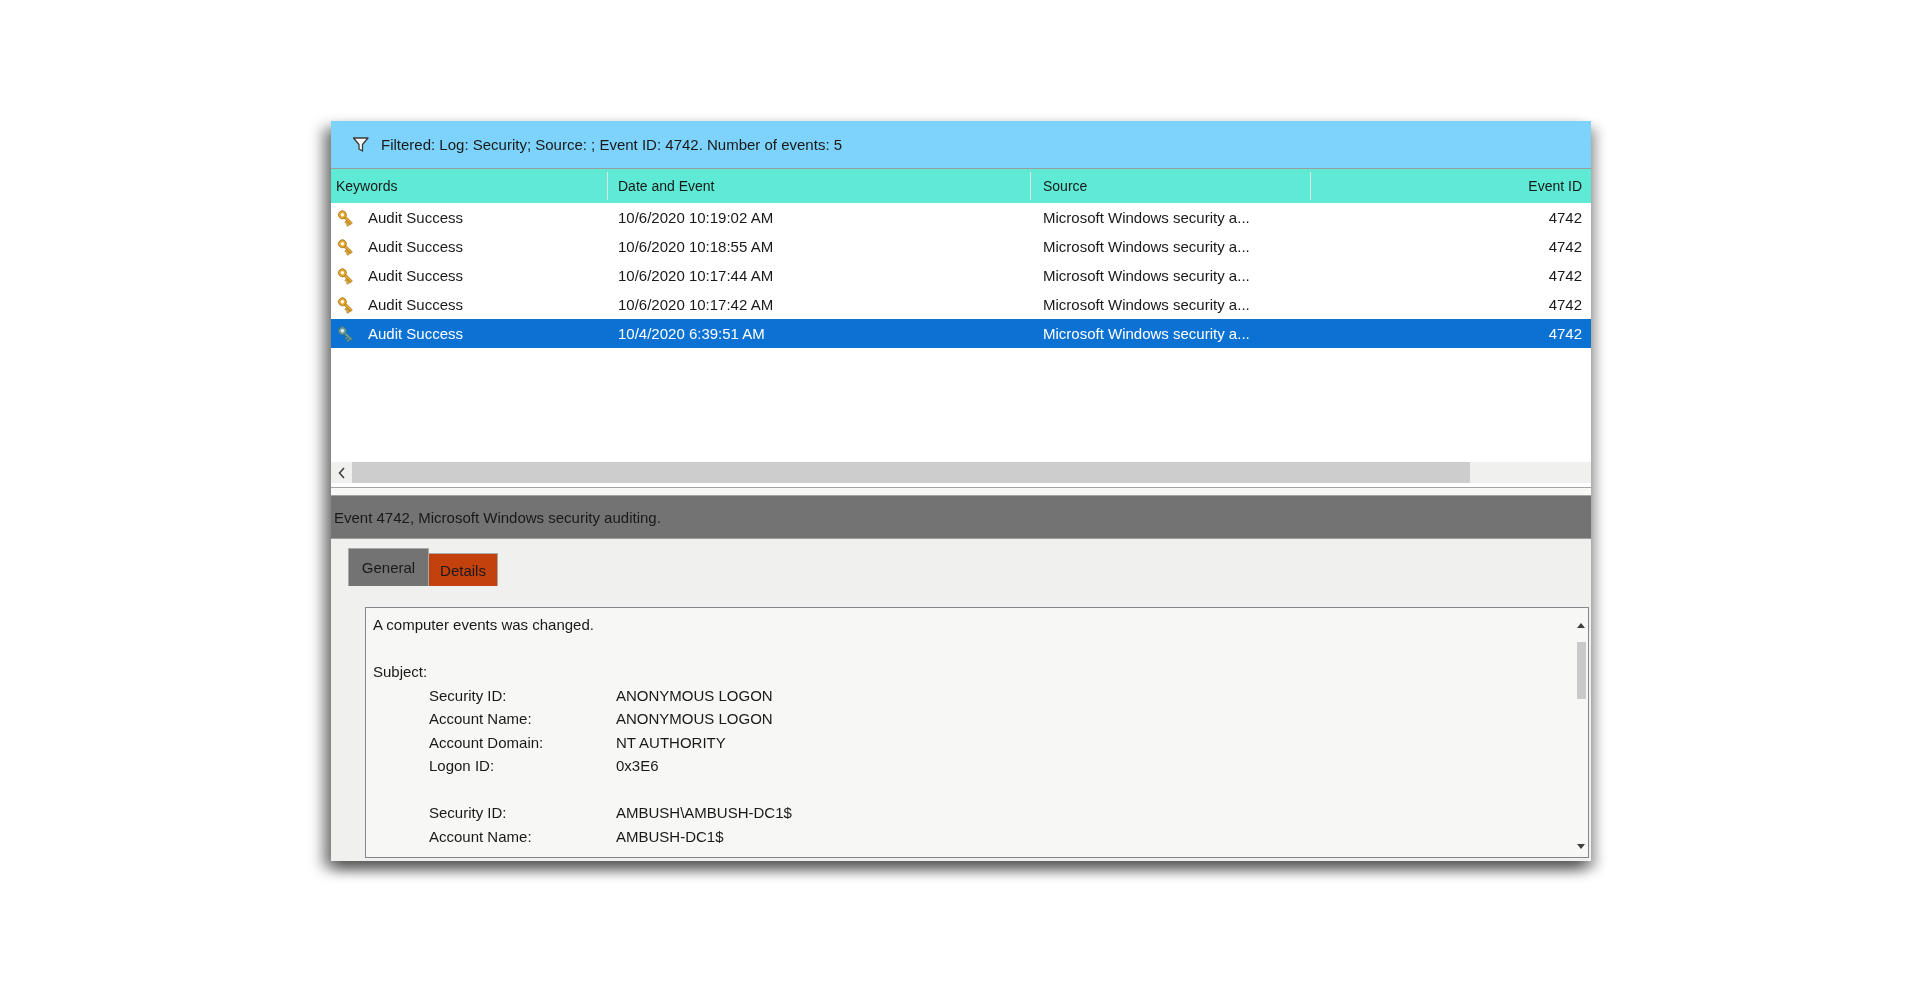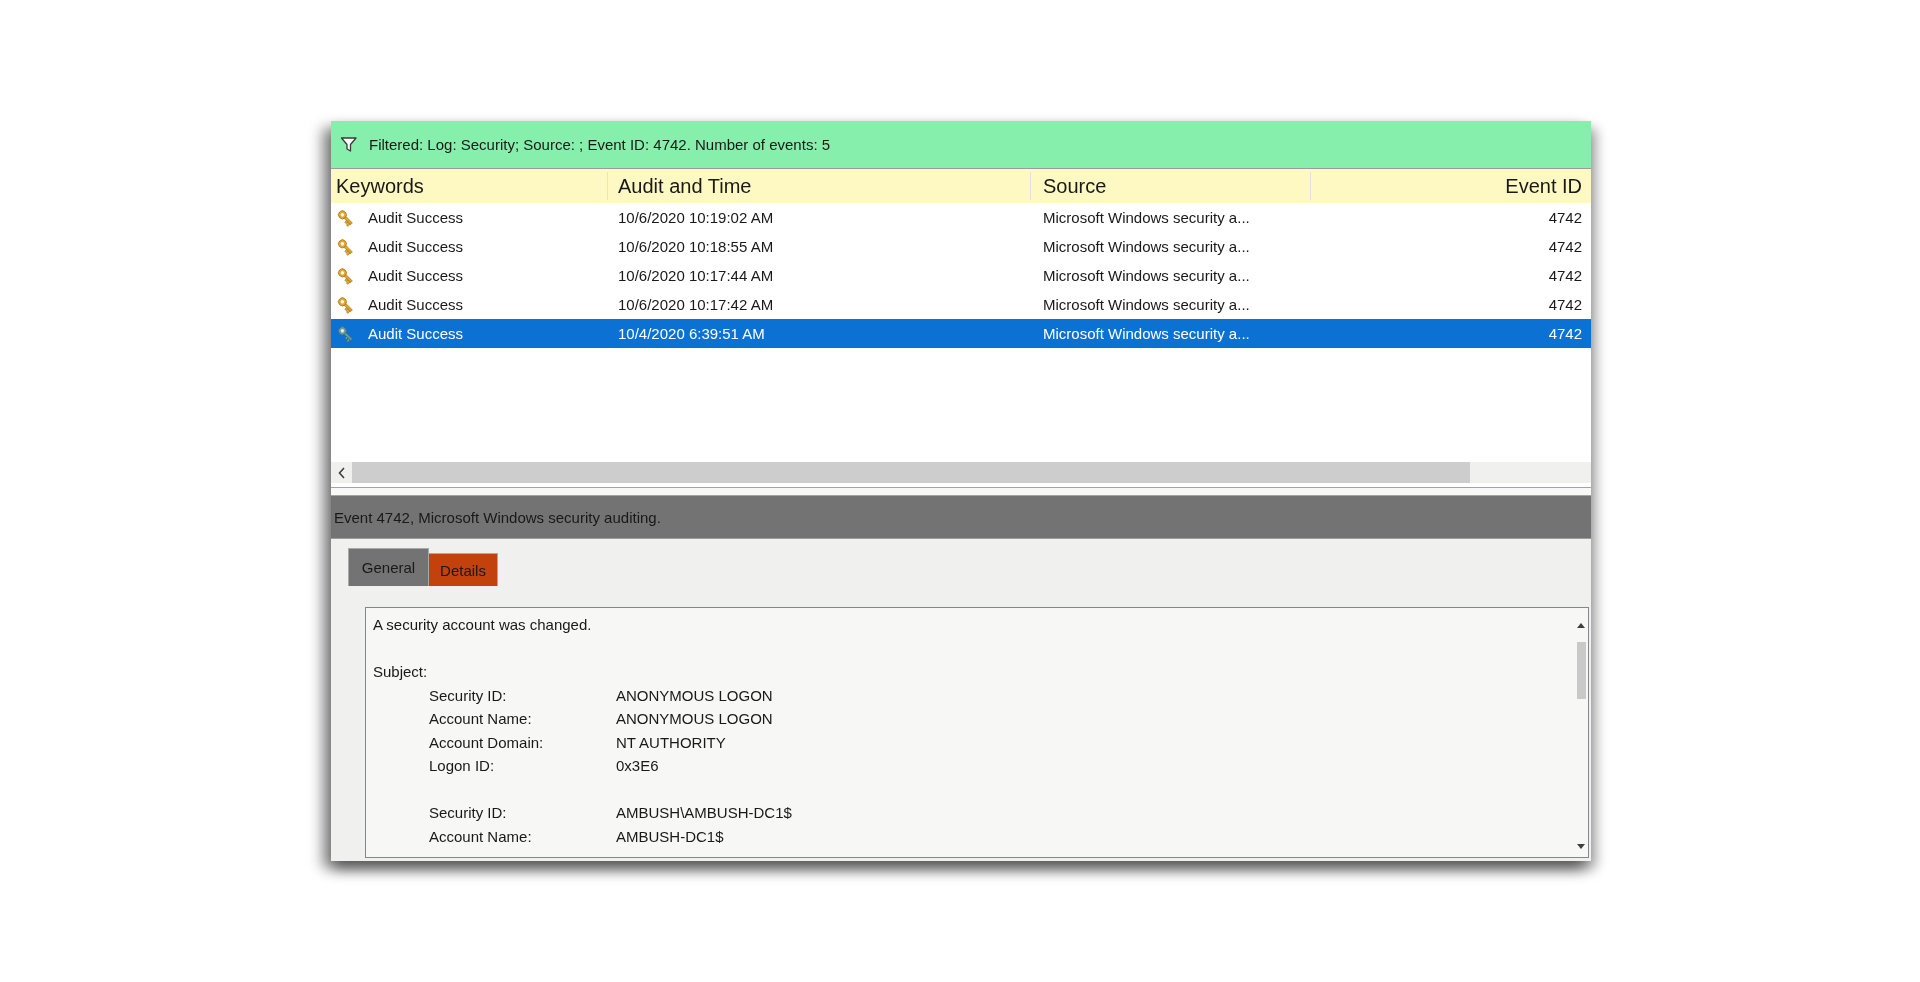--- a/index.html
+++ b/index.html
@@ -5,28 +5,28 @@
   * { margin:0; padding:0; box-sizing:border-box; }
   html,body { width:1920px; height:982px; background:#ffffff; overflow:hidden;
               font-family:"Liberation Sans","DejaVu Sans",sans-serif; color:#191919; }
 
   .panel { position:absolute; left:331px; top:121px; width:1260px; height:740px;
            background:#ffffff;
            box-shadow:-9px 7px 13px rgba(0,0,0,.40), 0 9px 13px rgba(0,0,0,.33), 7px 7px 11px rgba(0,0,0,.18); }
 
   
   .filter-bar { position:absolute; left:0; top:0; width:100%; height:48px;
-                background:#86efac; border-bottom:1px solid #9c9c9c;
-                display:flex; align-items:center; }
+                background:#7dd3fc; border-bottom:1px solid #9c9c9c;
+                display:flex; align-items:center;padding-left:12px; }
   .filter-bar .funnel { margin-left:8px; width:20px; height:20px; flex:0 0 auto; }
   .filter-text { margin-left:10px; font-size:15px; }
 
   
   .col-headers { position:absolute; left:0; top:48px; width:100%; height:34px;
-                 background:#fef9c3; font-size:20px; }
+                 background:#5eead4; font-size:14px; }
   .col-label { position:absolute; top:0; height:100%; display:flex; align-items:center; white-space:nowrap; }
   .ch-keywords { left:5px; }
   .ch-datetime { left:287px; }
   .ch-source   { left:712px; }
   .ch-eventid  { right:9px; justify-content:flex-end; }
   .col-div { position:absolute; top:3px; bottom:3px; width:1px; background:#e2e2e2; }
   .cd-1 { left:276px; } .cd-2 { left:699px; } .cd-3 { left:979px; }
 
   
   .rows { position:absolute; left:0; top:82px; width:100%; }
@@ -93,21 +93,21 @@
 
   <div class="filter-bar">
     <svg class="funnel" viewBox="0 0 20 20">
       <path d="M2.5 3 H17 L11.5 9.5 V16 L8 14 V9.5 Z" fill="#fcfcfc" stroke="#3a3a3a" stroke-width="1.3" stroke-linejoin="round"></path>
     </svg>
     <span class="filter-text">Filtered: Log: Security; Source: ; Event ID: 4742. Number of events: 5</span>
   </div>
 
   <div class="col-headers">
     <div class="col-label ch-keywords">Keywords</div>
-    <div class="col-label ch-datetime">Audit and Time</div>
+    <div class="col-label ch-datetime">Date and Event</div>
     <div class="col-label ch-source">Source</div>
     <div class="col-label ch-eventid">Event ID</div>
     <div class="col-div cd-1"></div>
     <div class="col-div cd-2"></div>
     <div class="col-div cd-3"></div>
   </div>
 
   <div class="rows">
     <div class="row">
       <div class="cell c-icon">
@@ -211,21 +211,21 @@
 
   <div class="event-title-bar">
     <span>Event 4742, Microsoft Windows security auditing.</span>
   </div>
 
   <div class="preview">
     <div class="tab tab-general">General</div>
     <div class="tab tab-details">Details</div>
 
     <div class="detail-box">
-      <div class="dline">A security account was changed.</div>
+      <div class="dline">A computer events was changed.</div>
       <div class="dline"></div>
       <div class="dline">Subject:</div>
       <div class="dline dfield">
         <span class="dlabel">Security ID:</span>
         <span class="dvalue">ANONYMOUS LOGON</span>
       </div>
       <div class="dline dfield">
         <span class="dlabel">Account Name:</span>
         <span class="dvalue">ANONYMOUS LOGON</span>
       </div>

